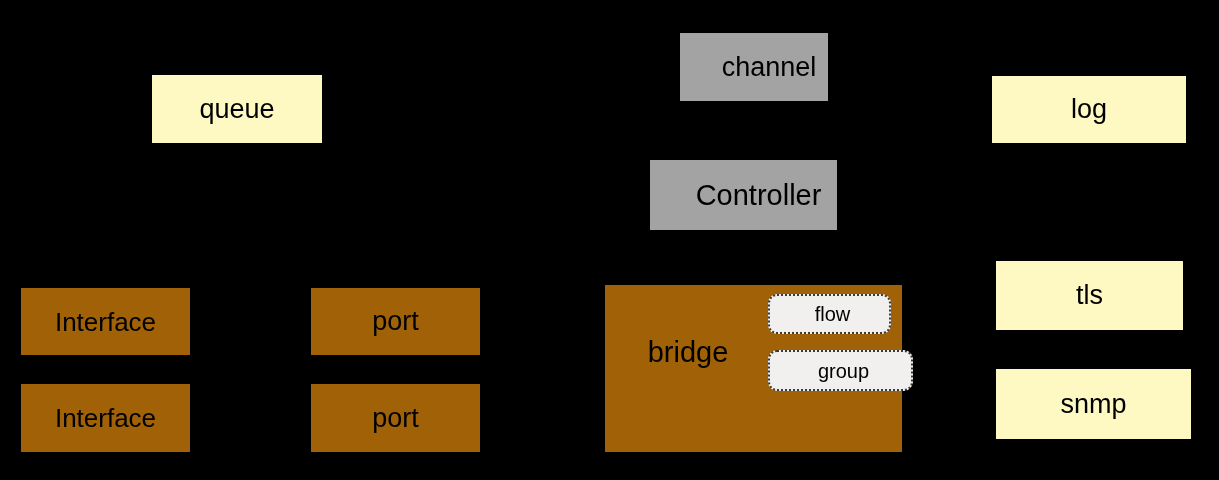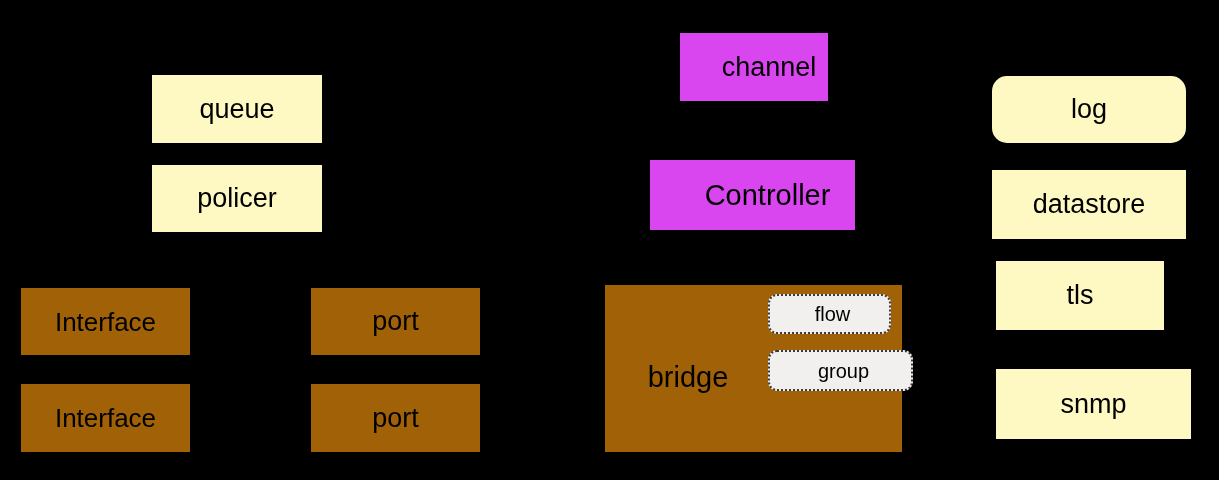--- a/index.html
+++ b/index.html
@@ -22,21 +22,21 @@
     align-items: center;
     justify-content: center;
     box-sizing: border-box;
     color: #000000;
     font-weight: 400;
     line-height: 1;
     white-space: nowrap;
     letter-spacing: 0px;
   }
   .fill-white   { background: #fef9c3; }
-  .fill-peach   { background: #d946ef; padding-left: 30px; }
+  .fill-peach   { background: #a3a3a3; padding-left: 30px; }
   .fill-blue    { background: #a16207; }
   .fill-gray    { background: #F1F0EF; }
 
   
   .subnode {
     border: 2px dotted #3A3A3A;
     border-radius: 9px;
     padding-left: 6px;
   }
 
@@ -52,41 +52,35 @@
 </style>
 </head>
 <body>
 
 <div id="canvas">
 
   <div class="node fill-white" style="left:152px; top:75px; width:170px; height:68px; font-size:27px;">
     <span>queue</span>
   </div>
 
-  <div class="node fill-white" style="left:152px; top:165px; width:170px; height:67px; font-size:27px;">
-    <span>policer</span>
-  </div>
 
   <div class="node fill-peach" style="left:680px; top:33px; width:148px; height:68px; font-size:27px;">
     <span>channel</span>
   </div>
 
-  <div class="node fill-peach" style="left:650px; top:160px; width:205px; height:70px; font-size:29px;">
+  <div class="node fill-peach" style="left:650px; top:160px; width:187px; height:70px; font-size:29px;">
     <span>Controller</span>
   </div>
 
-  <div class="node fill-white" style="left:992px; top:76px; width:194px; height:67px; font-size:27px;border-radius:15px;">
+  <div class="node fill-white" style="left:992px; top:76px; width:194px; height:67px; font-size:27px;">
     <span>log</span>
   </div>
 
-  <div class="node fill-white" style="left:992px; top:170px; width:194px; height:69px; font-size:27px;">
-    <span>datastore</span>
-  </div>
 
-  <div class="node fill-white" style="left:996px; top:261px; width:168px; height:69px; font-size:27px;">
+  <div class="node fill-white" style="left:996px; top:261px; width:187px; height:69px; font-size:27px;">
     <span>tls</span>
   </div>
 
   <div class="node fill-white" style="left:996px; top:369px; width:195px; height:70px; font-size:27px;">
     <span>snmp</span>
   </div>
 
   <div class="node fill-blue" style="left:21px; top:288px; width:169px; height:67px; font-size:26px;">
     <span>Interface</span>
   </div>
@@ -99,21 +93,21 @@
     <span>port</span>
   </div>
 
   <div class="node fill-blue" style="left:311px; top:384px; width:169px; height:68px; font-size:27px;">
     <span>port</span>
   </div>
 
   <div class="node fill-blue" style="left:605px; top:285px; width:297px; height:167px; display:block;">
   </div>
 
-  <div class="bridge-label" style="left:618px; top:294px; width:140px; height:167px; font-size:29px;">
+  <div class="bridge-label" style="left:618px; top:269px; width:140px; height:167px; font-size:29px;">
     <span>bridge</span>
   </div>
 
   <div class="node subnode fill-gray" style="left:768px; top:294px; width:123px; height:40px; font-size:20px;">
     <span>flow</span>
   </div>
 
   <div class="node subnode fill-gray" style="left:768px; top:350px; width:145px; height:41px; font-size:20px;">
     <span>group</span>
   </div>

